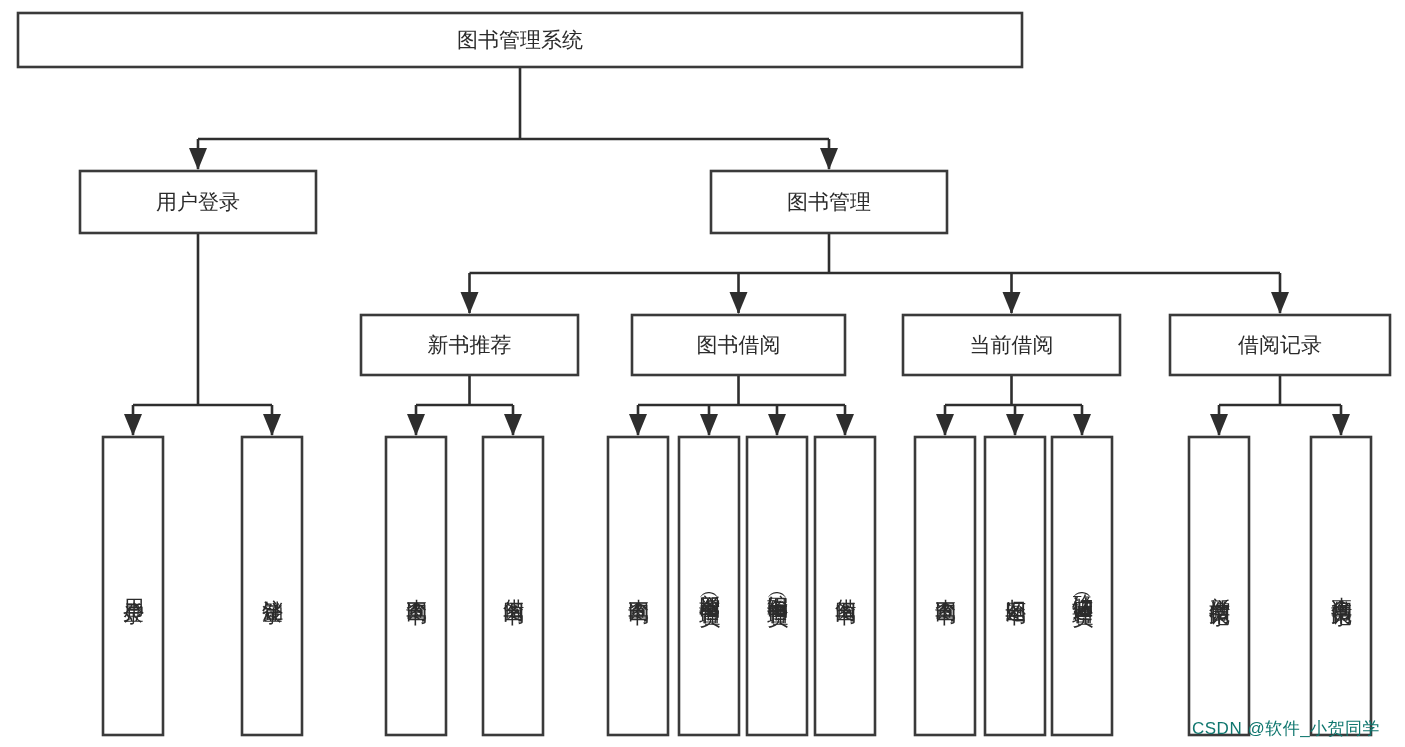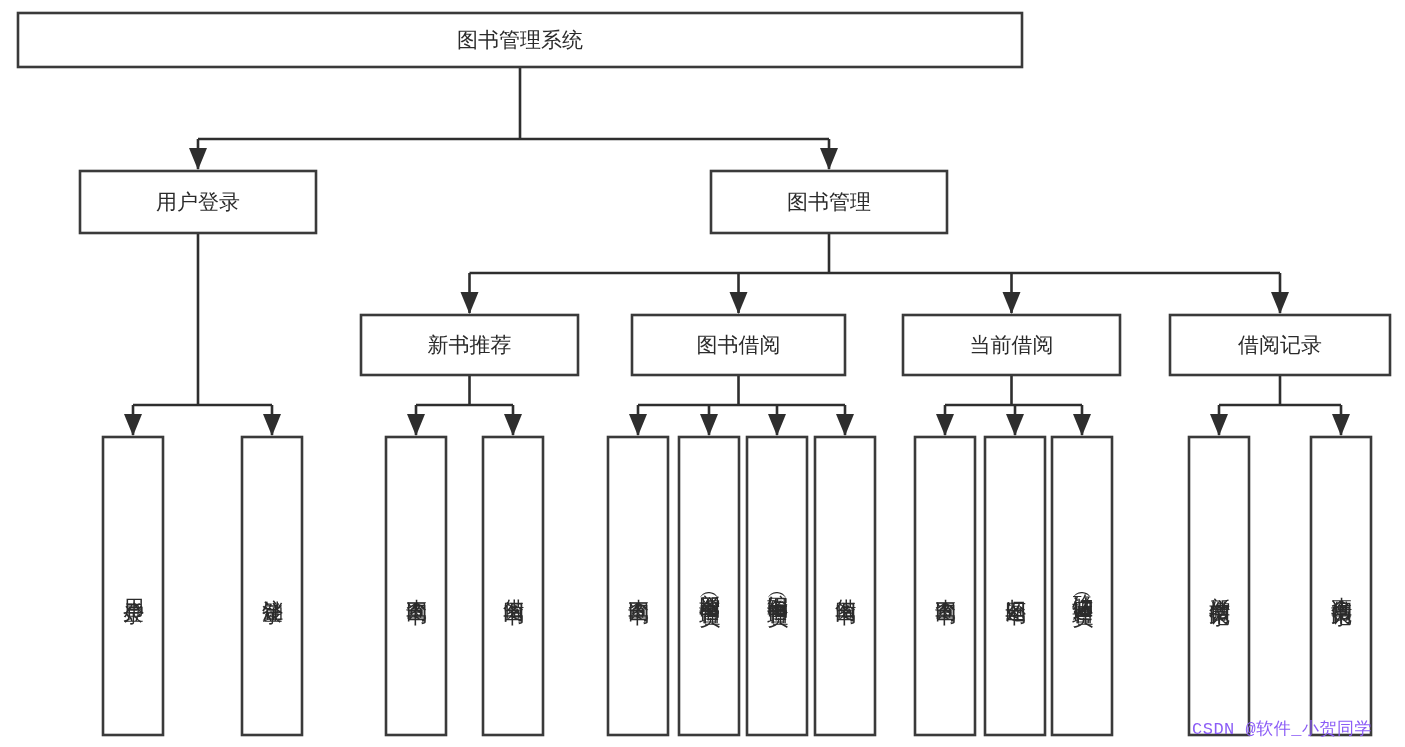--- a/index.html
+++ b/index.html
@@ -61,23 +61,23 @@
     font-family: "DejaVu Sans", "Liberation Sans", sans-serif;
     font-size: 21px;
     line-height: 1.02;
     color: #2b2b2b;
     letter-spacing: 2px;
     white-space: nowrap;
     text-align: center;
   }
   .watermark {
     position: absolute;
-    font-family: Liberation Mono, monospace;
+    font-family: Liberation Sans, sans-serif;
     font-size: 17px;
-    color: #8b5cf6;
+    color: #0f766e;
     white-space: nowrap;
     letter-spacing: 0.5px;
   }
 </style>
 </head>
 <body>
 
 <div id="diagram-root">
 
   <svg id="tree-svg" viewBox="0 0 1405 747">

